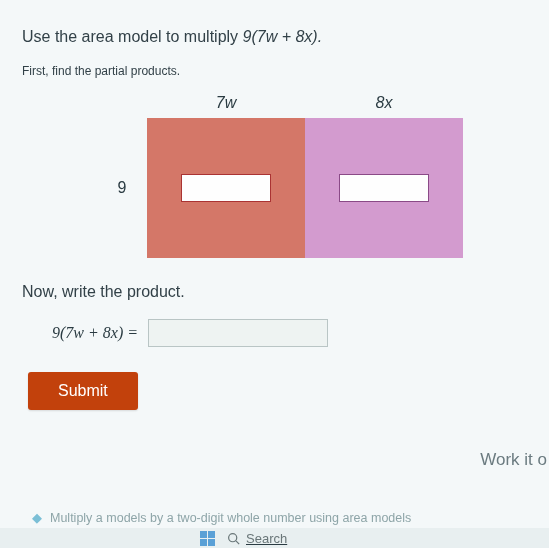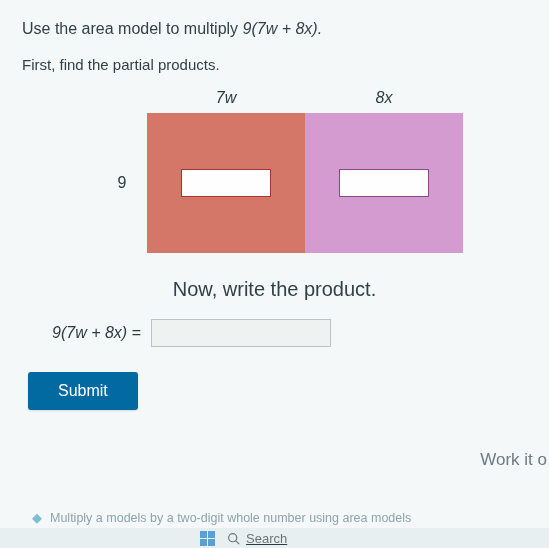--- a/index.html
+++ b/index.html
@@ -5,28 +5,28 @@
     * { box-sizing: border-box; margin: 0; padding: 0; }
     body {
       width: 549px;
       height: 548px;
       font-family: Arial, sans-serif;
       background: #f4f8f9;
       color: #2a3b42;
       position: relative;
       overflow: hidden;
     }
-    .content { padding: 20px 22px; }
+    .content { padding: 20px 22px; margin-top: 8px; }
     .instruction {
       font-size: 16px;
       color: #324148;
       margin-bottom: 18px;
     }
     .sub-instruction {
-      font-size: 15px;
+      font-size: 12px;
       color: #324148;
       margin-bottom: 10px;
     }
     .area-model {
       display: grid;
       grid-template-columns: 40px 158px 158px;
       grid-template-rows: 30px 140px;
       margin-left: 85px;
       margin-bottom: 25px;
       align-items: center;
@@ -62,48 +62,48 @@
       width: 90px;
       height: 28px;
       background: #fefefe;
       border: 1px solid #a33;
       outline: none;
       text-align: center;
       font-size: 14px;
     }
     .tile-purple .tile-input { border: 1px solid #8a4a87; }
     .now-write {
-      font-size: 20px;
+      font-size: 16px;
       color: #324148;
       margin-bottom: 18px;
-      text-align: center;
     }
     .eq-row {
       display:flex;
       align-items:center;
       gap:10px;
       margin-left: 30px;
       margin-bottom: 25px;
     }
     .eq-label {
       font-size: 16px;
       color: #2a3b42;
+      font-family: Liberation Serif, serif;
     }
     .eq-input {
       width: 180px;
       height: 28px;
       background: #eef3f2;
       border: 1px solid #b9c5c5;
       outline: none;
       padding: 0 6px;
       font-size: 14px;
     }
     .submit-btn {
       display: inline-block;
-      background: #0369a1;
+      background: #c2410c;
       color: #fff;
       font-size: 16px;
       border: none;
       padding: 10px 30px;
       border-radius: 3px;
       cursor: pointer;
       margin-left: 6px;
       font-weight: 500;
       box-shadow: 0 1px 2px rgba(0,0,0,0.12);
     }

